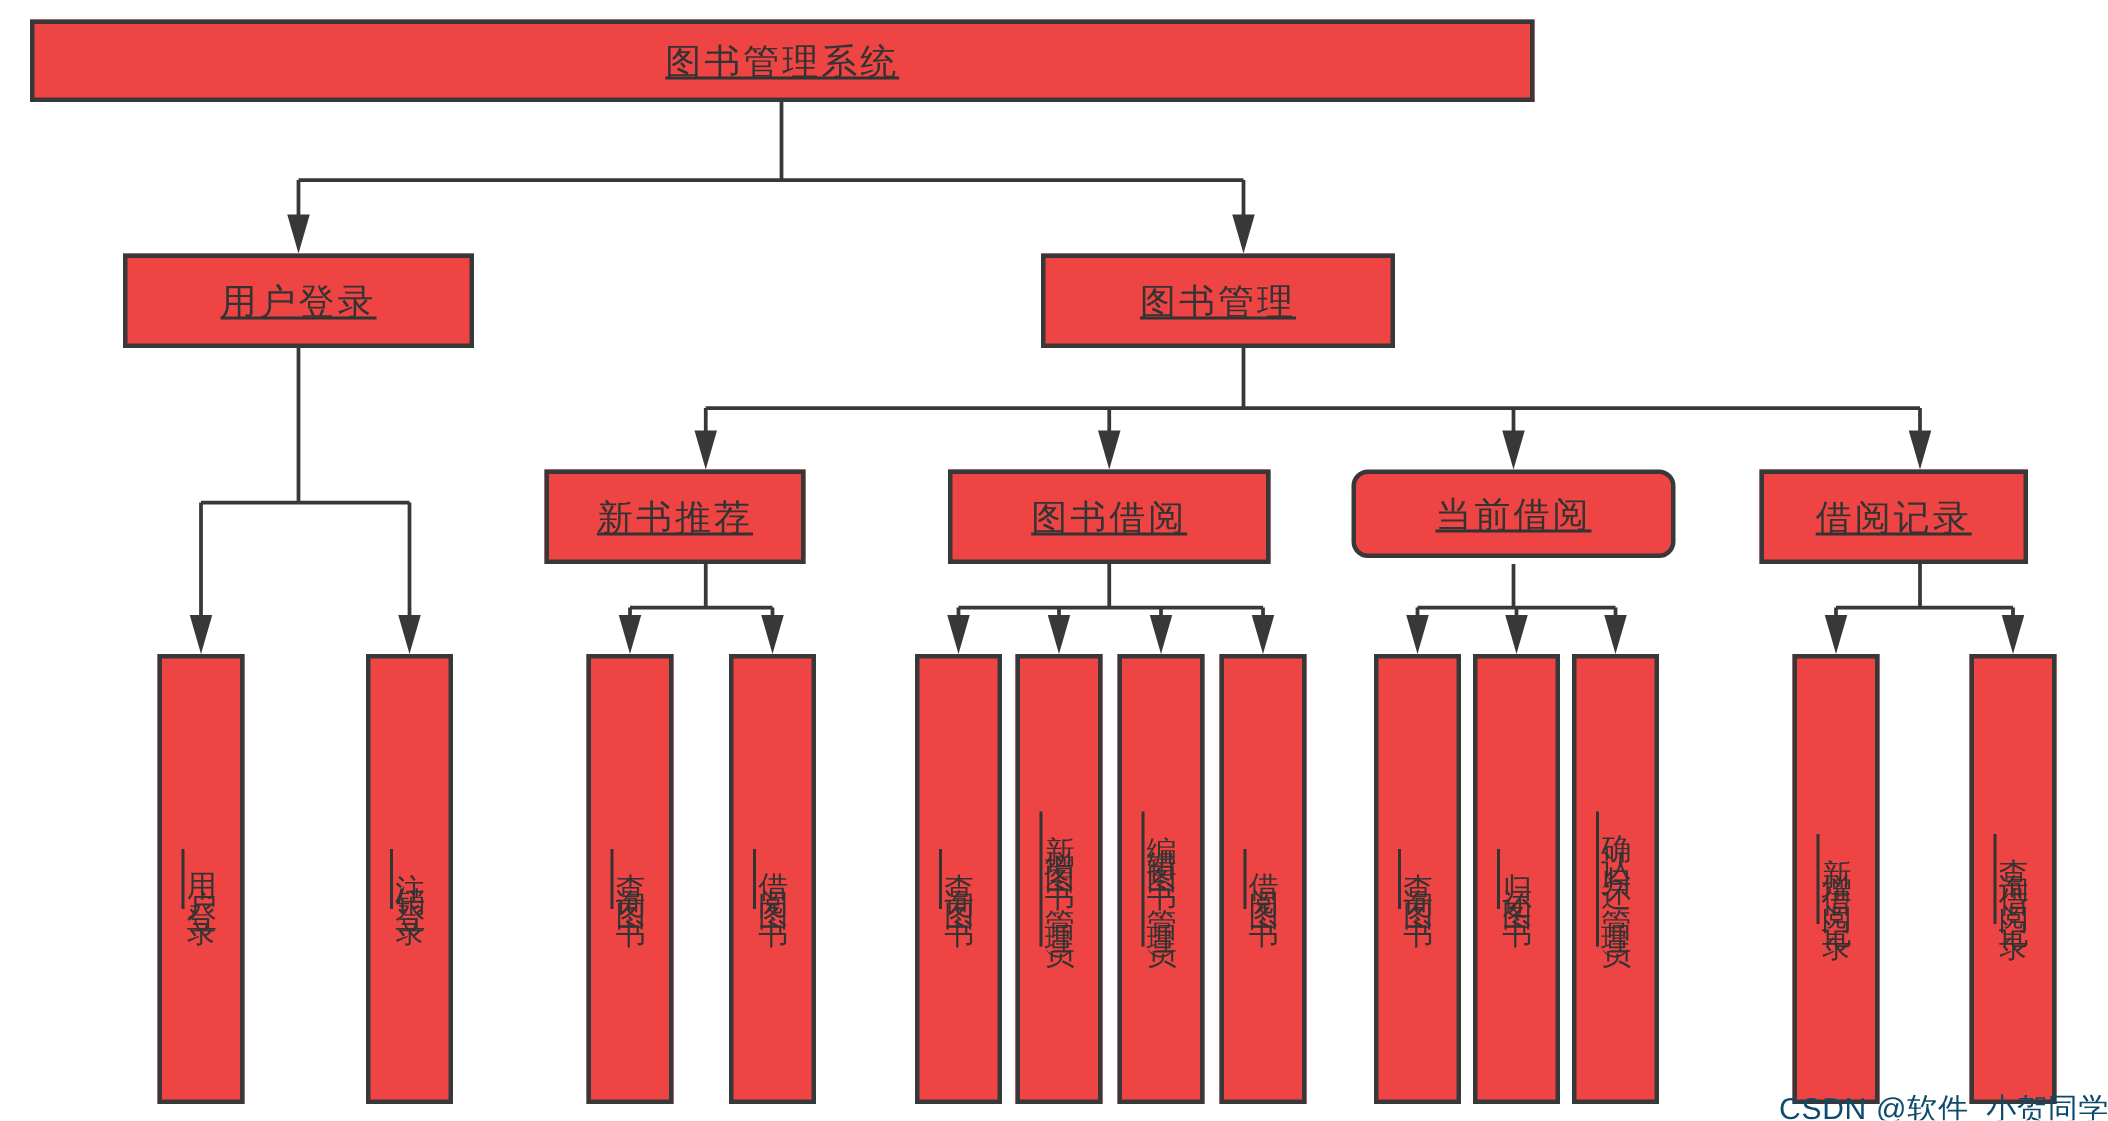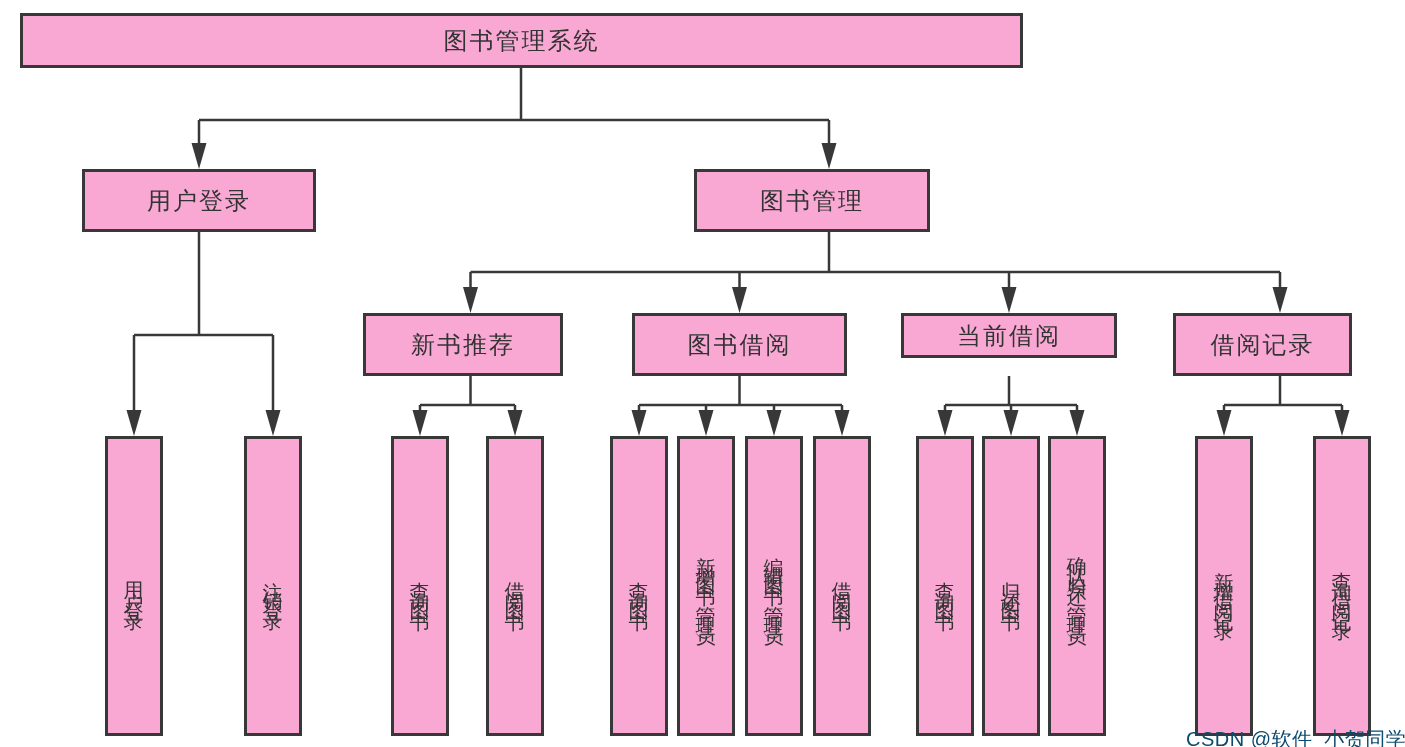--- a/index.html
+++ b/index.html
@@ -11,28 +11,29 @@
     font-family:"Liberation Sans", sans-serif;
     overflow:hidden;
   }
   svg.connectors{
     position:absolute;
     left:0;top:0;
     z-index:1;
   }
   .node{
     position:absolute;
-    background:#f9a8d4;
+    background:#ef4444;
     border:3px solid #383838;
     box-sizing:border-box;
     display:flex;
     align-items:center;
     justify-content:center;
     color:#333333;
     z-index:2;
+    text-decoration:underline;
   }
   .hbox{
     font-size:24px;
     letter-spacing:2px;
     white-space:nowrap;
   }
   .root-box{
     font-size:24px;
   }
   .vbox > span{
@@ -88,23 +89,23 @@
       <polygon points="1224,436 1216.5,410 1231.5,410"></polygon>
       <polygon points="1342,436 1334.5,410 1349.5,410"></polygon>
     </g>
   </svg>
 
   <div class="node hbox root-box" style="left:20px;top:13px;width:1003px;height:55px;">图书管理系统</div>
 
   <div class="node hbox" style="left:82px;top:169px;width:234px;height:63px;">用户登录</div>
   <div class="node hbox" style="left:694px;top:169px;width:236px;height:63px;">图书管理</div>
 
-  <div class="node hbox" style="left:363px;top:313px;width:200px;height:63px;">新书推荐</div>
+  <div class="node hbox" style="left:363px;top:313px;width:174px;height:63px;">新书推荐</div>
   <div class="node hbox" style="left:632px;top:313px;width:215px;height:63px;">图书借阅</div>
-  <div class="node hbox" style="left:901px;top:313px;width:216px;height:45px;">当前借阅</div>
+  <div class="node hbox" style="left:901px;top:313px;width:216px;height:59px;border-radius:11px;">当前借阅</div>
   <div class="node hbox" style="left:1173px;top:313px;width:179px;height:63px;">借阅记录</div>
 
   <div class="node vbox" style="left:105px;top:436px;width:58px;height:300px;">
     <span>用户登录</span>
   </div>
   <div class="node vbox" style="left:244px;top:436px;width:58px;height:300px;">
     <span>注销登录</span>
   </div>
 
   <div class="node vbox" style="left:391px;top:436px;width:58px;height:300px;">

